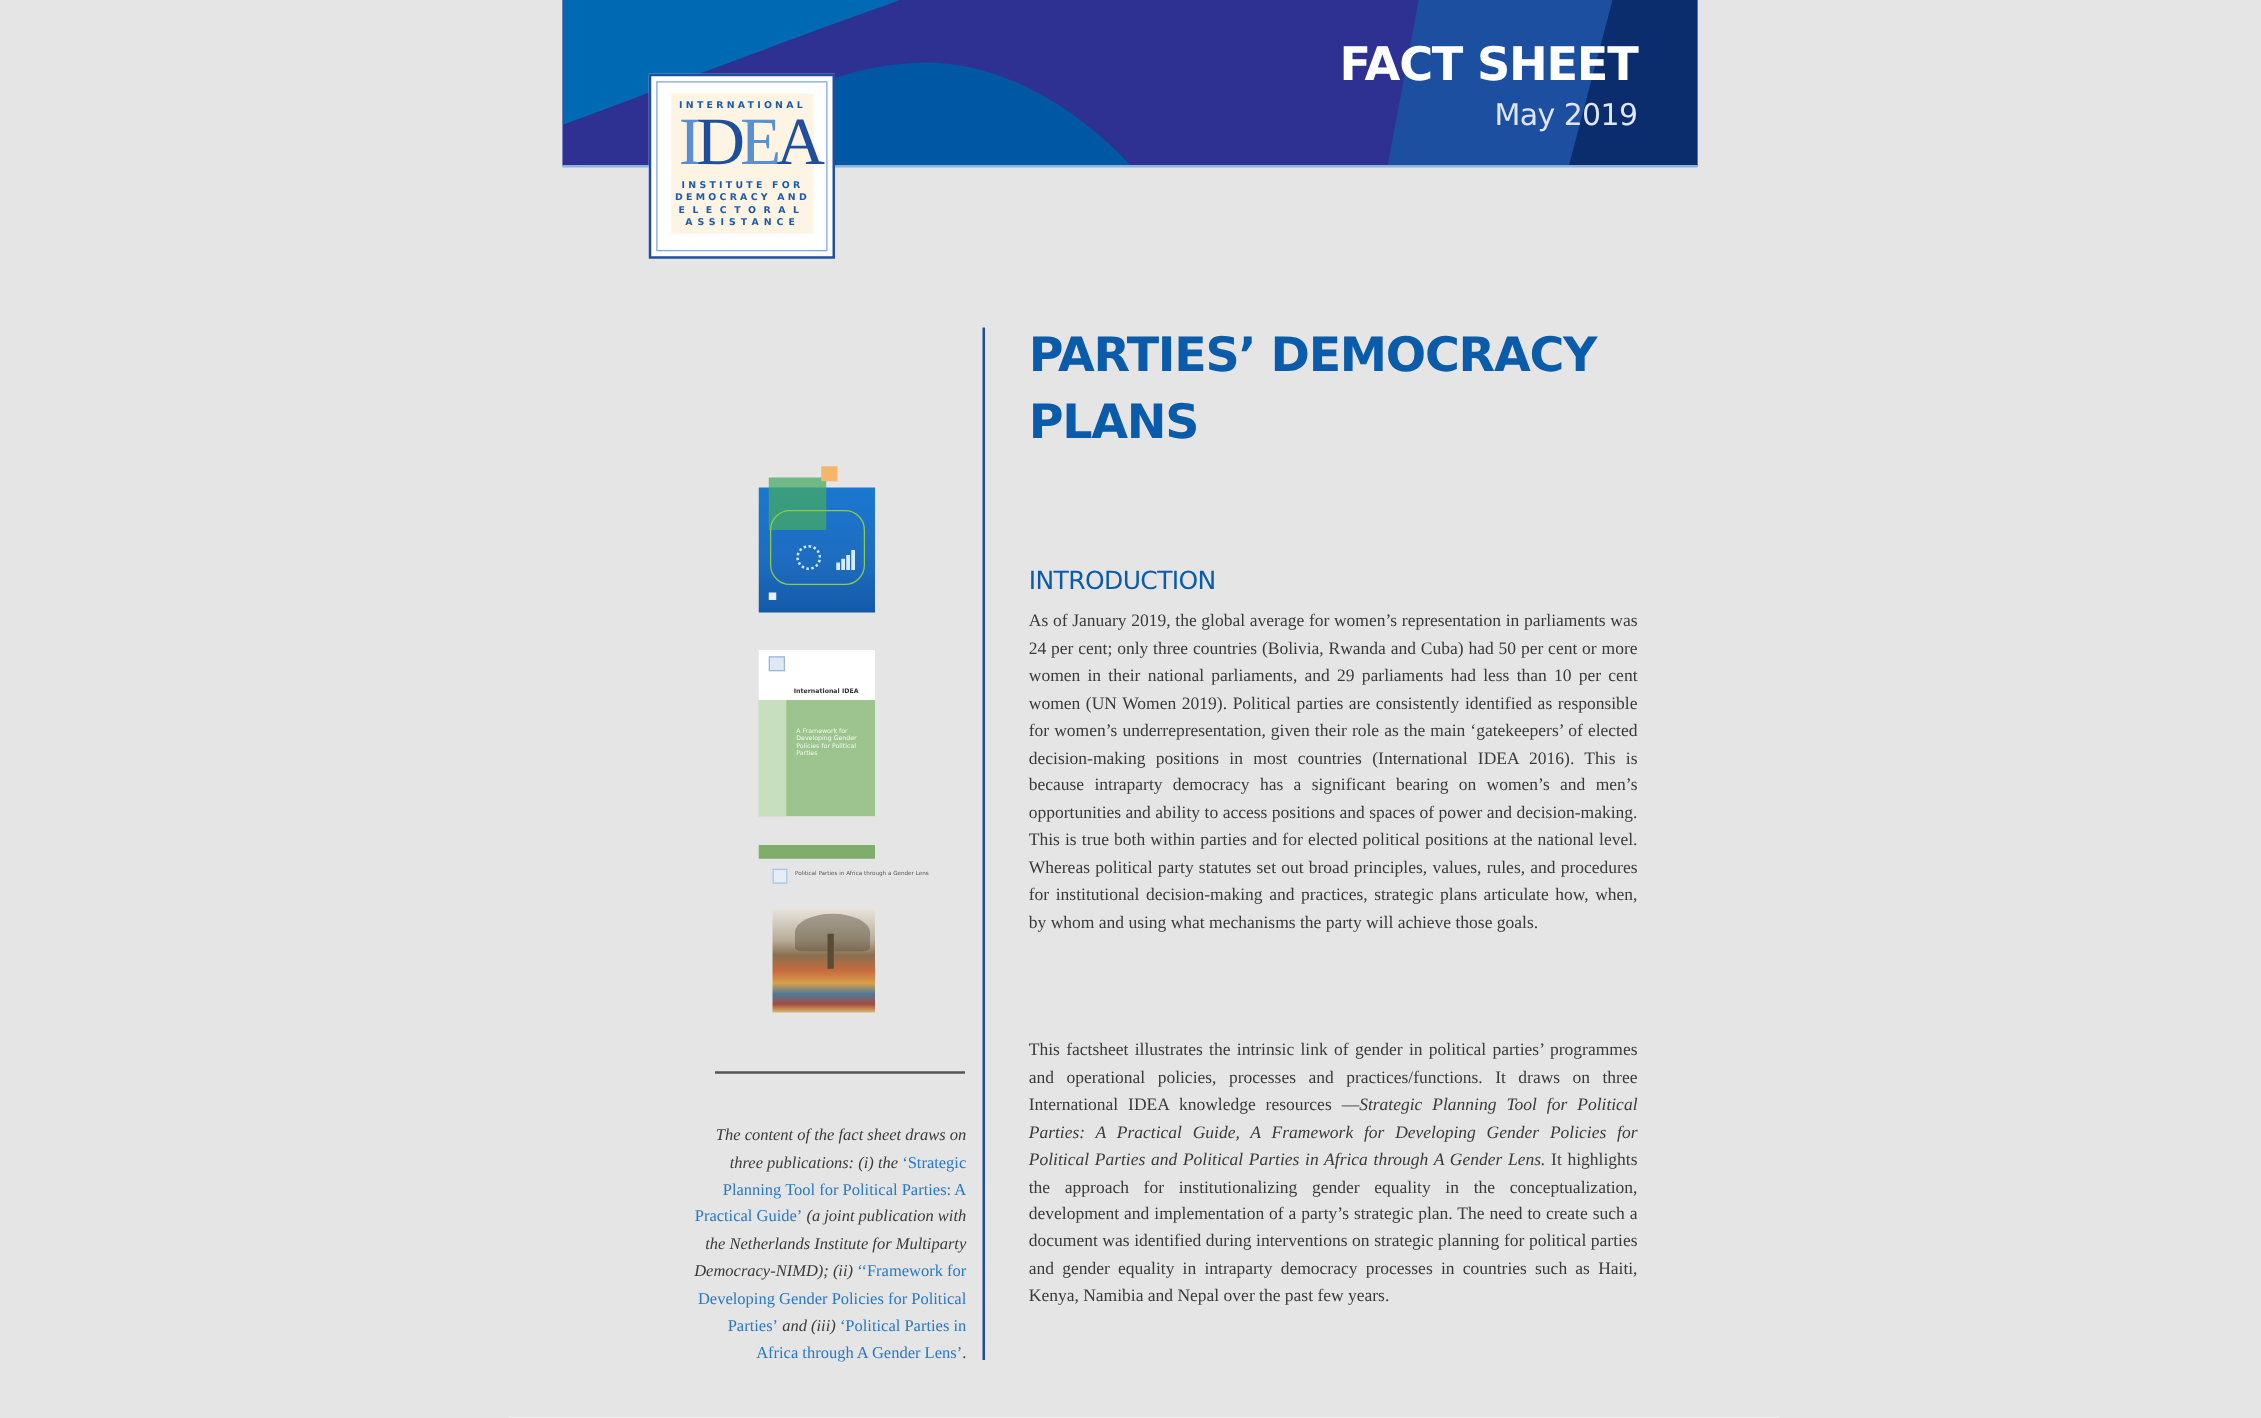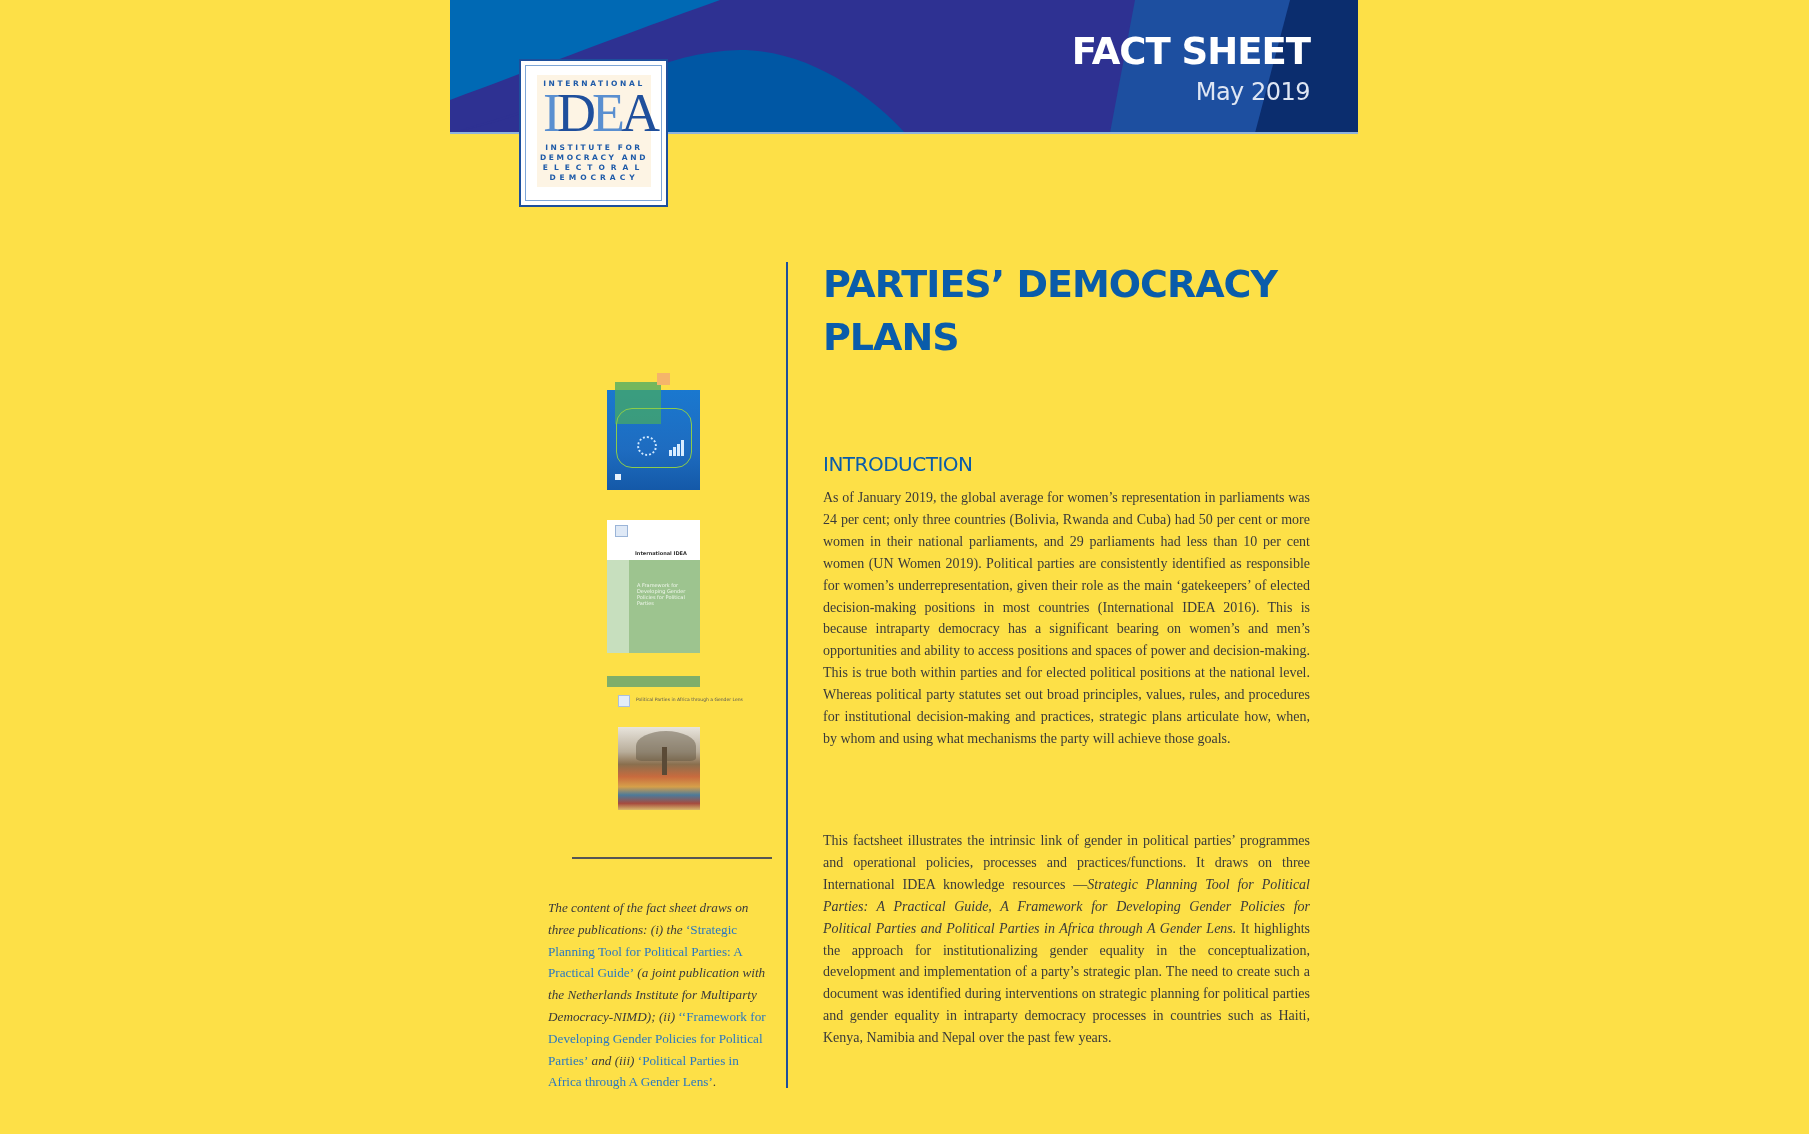--- a/index.html
+++ b/index.html
@@ -1,17 +1,17 @@
 <!DOCTYPE html>
 <html><head>
 <meta charset="utf-8">
 <style>
   html, body { margin:0; padding:0; background:#ffffff; }
   body { width:1809px; height:1134px; position:relative; overflow:hidden; font-family:"Liberation Serif", serif; }
-  .page { position:absolute; left:0; top:0; width:1809px; height:1134px; background:#fde047; }
+  .page { position:absolute; left:0; top:0; width:1809px; height:1134px; background:#e5e5e5; }
 
   
   .banner { position:absolute; left:450px; top:0; width:908px; height:133px; overflow:hidden; background:#2e3192; }
   .banner svg { position:absolute; left:0; top:0; }
   .banner-underline { position:absolute; left:450px; top:132px; width:908px; height:2px; background:#8fb3dc; }
   .fact-title { position:absolute; right:48px; top:30px; color:#ffffff; font-family:"DejaVu Sans", sans-serif; font-weight:bold; font-size:37px; letter-spacing:-1px; white-space:nowrap; }
   .fact-date { position:absolute; right:48px; top:78px; color:#dfe6f3; font-family:"DejaVu Sans", sans-serif; font-size:24px; letter-spacing:-0.5px; white-space:nowrap; }
 
   
   .logo { position:absolute; left:519px; top:59px; width:149px; height:148px; background:#ffffff; border:2px solid #1d4f9c; box-sizing:border-box;padding-left:20px; }
@@ -53,21 +53,21 @@
 
   .cover3-strip { position:absolute; left:607px; top:676px; width:93px; height:11px; background:#7fae6a; }
   .cover3-logo { position:absolute; left:618px; top:695px; width:12px; height:12px; background:#e4edf8; border:1px solid #a9c0e0; box-sizing:border-box; }
   .cover3-title { position:absolute; left:636px; top:697px; font-family:"DejaVu Sans", sans-serif; font-size:4.5px; line-height:6px; color:#555; }
   .cover3-photo { position:absolute; left:618px; top:727px; width:82px; height:83px; background:linear-gradient(180deg,#e8e4dc 0%,#b8ad9a 30%,#8a6f4e 45%,#c96b3e 60%,#d6a04a 72%,#4c7a9a 82%,#a54b3f 92%,#d9b86a 100%); }
   .cover3-photo .tree { position:absolute; left:18px; top:4px; width:60px; height:30px; border-radius:50% 50% 10% 10%; background:rgba(90,80,60,0.45); }
   .cover3-photo .trunk { position:absolute; left:44px; top:20px; width:5px; height:28px; background:#5a4a36; }
 
   
   .hrule { position:absolute; left:572px; top:857px; width:200px; height:2px; background:#555555; }
-  .sidebar-note { position:absolute; left:548px; top:897px; width:225px; font-family:"Liberation Serif", serif; font-size:13.2px; line-height:21.8px; color:#3a3a3a; }
+  .sidebar-note { position:absolute; left:548px; top:897px; width:225px; text-align:right; font-family:"Liberation Serif", serif; font-size:13.2px; line-height:21.8px; color:#3a3a3a; }
   .sidebar-note em { font-style:italic; }
   .sidebar-note .link { color:#2a78c2; font-style:normal; }
 </style>
 </head>
 <body>
 
 <div class="page">
 
   <div class="banner">
     <svg width="908" height="133" viewBox="0 0 908 133">
@@ -84,21 +84,21 @@
   <div class="banner-underline"></div>
 
   <div class="logo">
     <div class="logo-inner-frame"></div>
     <div class="logo-cream">
       <div class="logo-small" style="top:4px;">INTERNATIONAL</div>
       <div class="logo-big"><span class="l">I</span>D<span class="l">E</span>A</div>
       <div class="logo-small" style="top:68px;">INSTITUTE FOR</div>
       <div class="logo-small" style="top:78px;">DEMOCRACY AND</div>
       <div class="logo-small" style="top:88px; letter-spacing:6px;">ELECTORAL</div>
-      <div class="logo-small" style="top:98px; letter-spacing:4px;">DEMOCRACY</div>
+      <div class="logo-small" style="top:98px; letter-spacing:4px;">ASSISTANCE</div>
     </div>
   </div>
 
   <div class="vrule"></div>
 
   <div class="doc-title">
     <div>PARTIES’ DEMOCRACY</div>
     <div>PLANS</div>
   </div>
 

